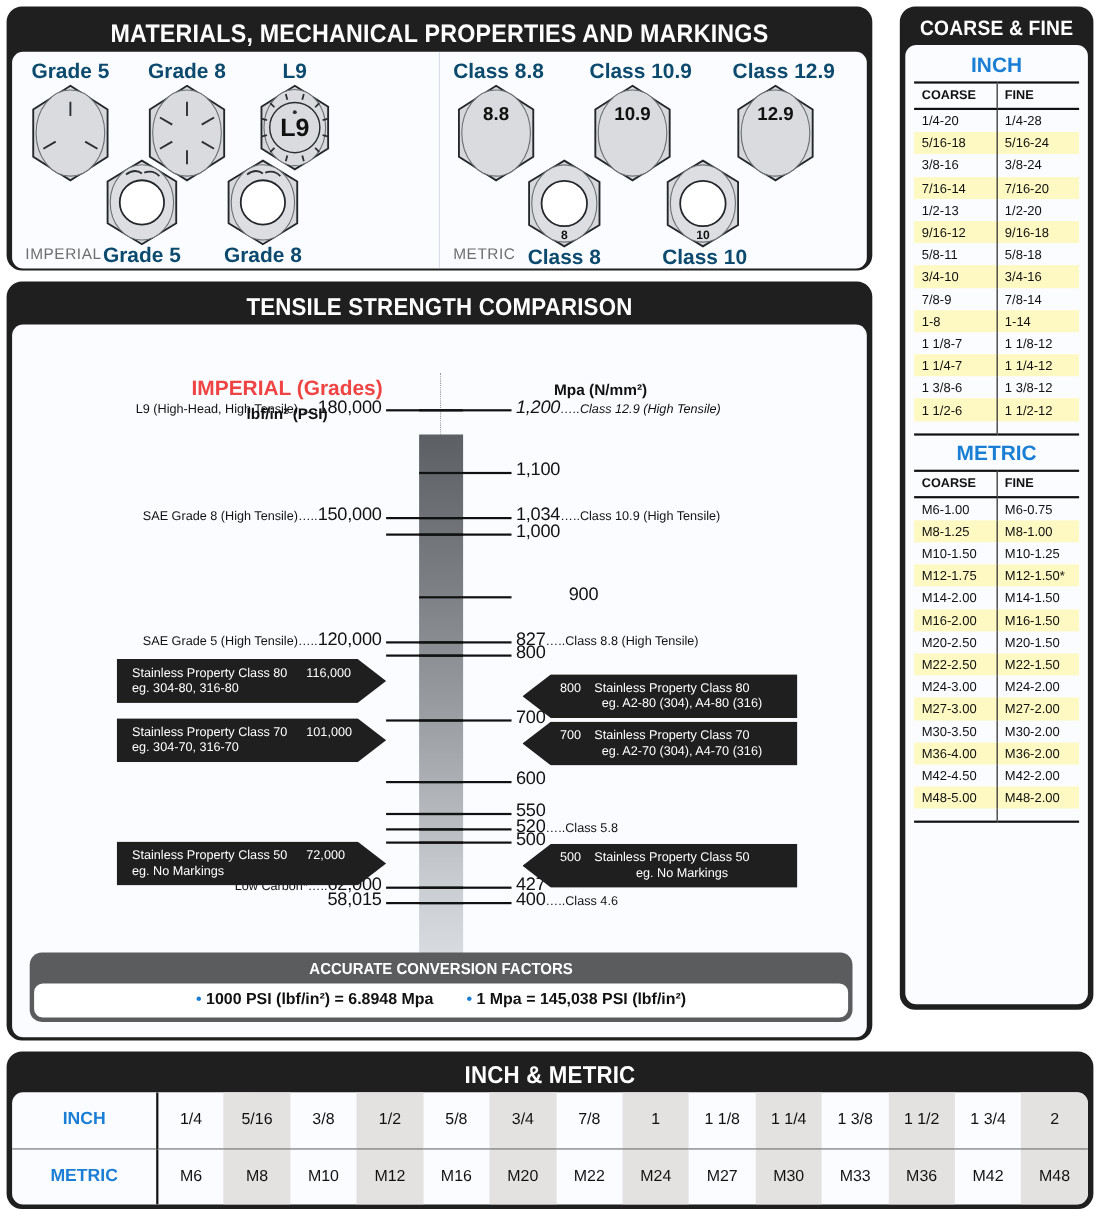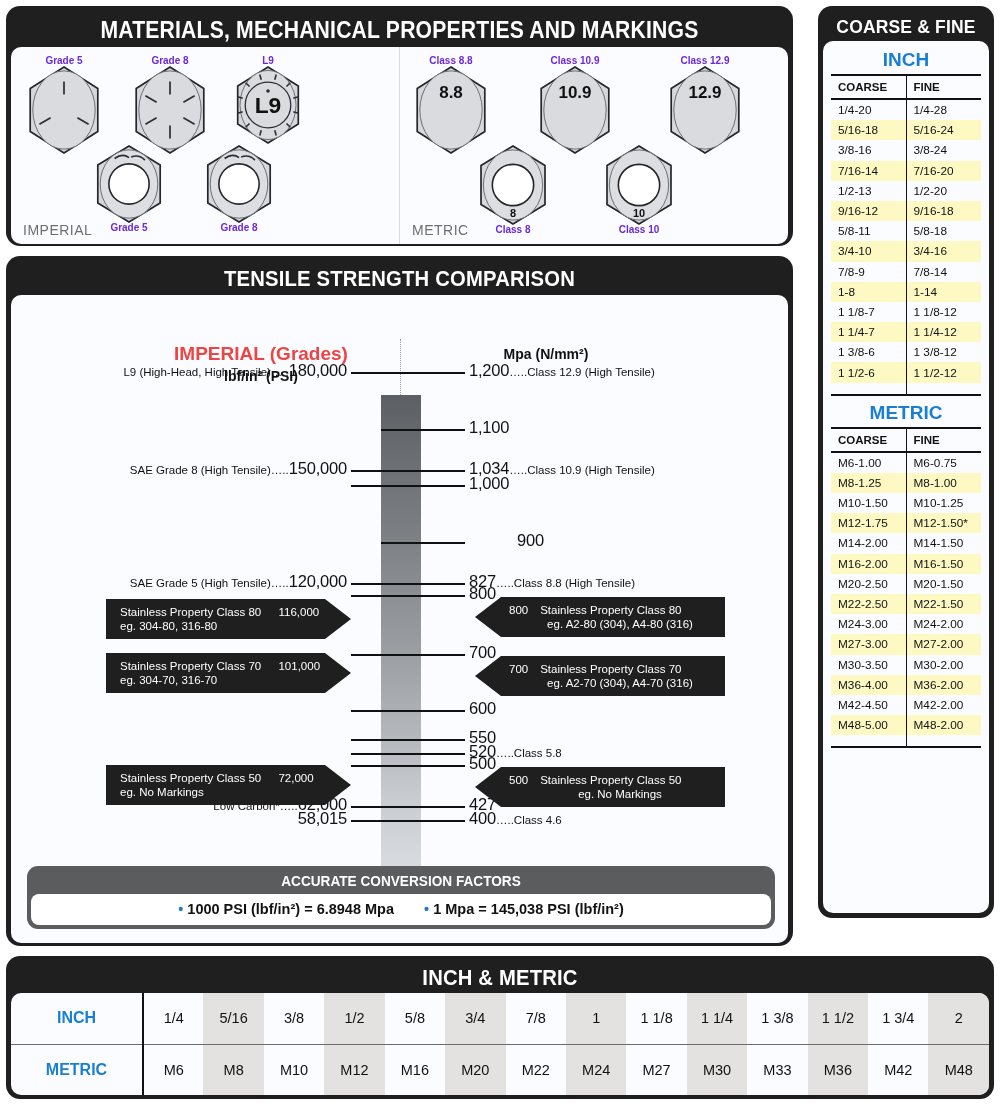--- a/index.html
+++ b/index.html
@@ -39,21 +39,21 @@
   #markings .panel-title { font-size: 23px; line-height: 34px; padding-top:2px;}
   #markings .panel-body { height: 197px; display: flex; }
   .mark-half { position: relative; flex: 1; }
   .mark-half.imperial { width: 390px; border-right: 1px solid #d8dde4; }
   .sys-label {
     position: absolute; left: 12px; bottom: 6px;
     color: #6e6e6e; font-size: 14px; letter-spacing: .5px;
   }
   .fastener { position: absolute; text-align: center; }
   .fast-label {
-    color: #6d28d9; font-weight: bold; font-size: 10px; white-space: nowrap;
+    color: #0c4a6e; font-weight: bold; font-size: 19px; white-space: nowrap;
   }
   .hexwrap { position: relative; margin: 1px auto 0; }
   svg.hexsvg { display:block; overflow: visible; }
 
   
   #tensile { left: 6px; top: 256px; width: 787px; height: 690px; }
   #tensile .panel-title { font-size: 22px; line-height: 32px; padding-top:2px;}
   #tensile .panel-body { height: 648px; }
 
   .col-head { position: absolute; text-align: center; }
@@ -360,21 +360,21 @@
           <div class="tick right" style="top: 525px;"></div>
         </div>
       <div id="left-labels">
           <div class="lbl l" style="left: 20px; width: 316px; top: 66px;"><span class="small">L9 (High-Head, High Tensile)…..</span><span class="num">180,000</span></div>
           <div class="lbl l" style="left: 20px; width: 316px; top: 164px;"><span class="small">SAE Grade 8 (High Tensile)…..</span><span class="num">150,000</span></div>
           <div class="lbl l" style="left: 20px; width: 316px; top: 277px;"><span class="small">SAE Grade 5 (High Tensile)…..</span><span class="num">120,000</span></div>
           <div class="lbl l" style="left: 20px; width: 316px; top: 500px;"><span class="small">Low Carbon*…..</span><span class="num">62,000</span></div>
           <div class="lbl l" style="left: 20px; width: 316px; top: 514px;"><span class="small"></span><span class="num">58,015</span></div>
         </div>
       <div id="right-labels">
-          <div class="lbl" style="left: 458px; top: 66px;"><span class="num">1,200</span><span class="small">…..Class 12.9 (High Tensile)</span></div>
+          <div class="lbl" style="left: 458px; top: 66px; font-style: italic;"><span class="num">1,200</span><span class="small">…..Class 12.9 (High Tensile)</span></div>
           <div class="lbl" style="left: 458px; top: 123px;"><span class="num">1,100</span><span class="small"></span></div>
           <div class="lbl" style="left: 458px; top: 164px;"><span class="num">1,034</span><span class="small">…..Class 10.9 (High Tensile)</span></div>
           <div class="lbl" style="left: 458px; top: 179px;"><span class="num">1,000</span><span class="small"></span></div>
           <div class="lbl" style="left: 458px; top: 236px; margin-left: 48px;"><span class="num">900</span><span class="small"></span></div>
           <div class="lbl" style="left: 458px; top: 277px;"><span class="num">827</span><span class="small">…..Class 8.8 (High Tensile)</span></div>
           <div class="lbl" style="left: 458px; top: 289px;"><span class="num">800</span><span class="small"></span></div>
           <div class="lbl" style="left: 458px; top: 348px;"><span class="num">700</span><span class="small"></span></div>
           <div class="lbl" style="left: 458px; top: 404px;"><span class="num">600</span><span class="small"></span></div>
           <div class="lbl" style="left: 458px; top: 433px;"><span class="num">550</span><span class="small"></span></div>
           <div class="lbl" style="left: 458px; top: 447px;"><span class="num">520</span><span class="small">…..Class 5.8</span></div>
@@ -390,21 +390,21 @@
           <div class="band lft" style="left: 95px; width: 245px; top: 358px;">
             <div class="row1">Stainless Property Class 70 <span class="val">101,000</span></div>
             <div class="row2">eg. 304-70, 316-70</div>
           </div>
           <div class="band lft" style="left: 95px; width: 245px; top: 470px;">
             <div class="row1">Stainless Property Class 50 <span class="val">72,000</span></div>
             <div class="row2">eg. No Markings</div>
           </div>
         </div>
       <div id="right-bands">
-          <div class="band rgt" style="left: 464px; width: 250px; top: 302px;">
+          <div class="band rgt" style="left: 464px; width: 250px; top: 318px;">
             <div class="row1"><span class="val">800</span>Stainless Property Class 80</div>
             <div class="row2">eg. A2-80 (304), A4-80 (316)</div>
           </div>
           <div class="band rgt" style="left: 464px; width: 250px; top: 361px;">
             <div class="row1"><span class="val">700</span>Stainless Property Class 70</div>
             <div class="row2">eg. A2-70 (304), A4-70 (316)</div>
           </div>
           <div class="band rgt" style="left: 464px; width: 250px; top: 472px;">
             <div class="row1"><span class="val">500</span>Stainless Property Class 50</div>
             <div class="row2">eg. No Markings</div>

